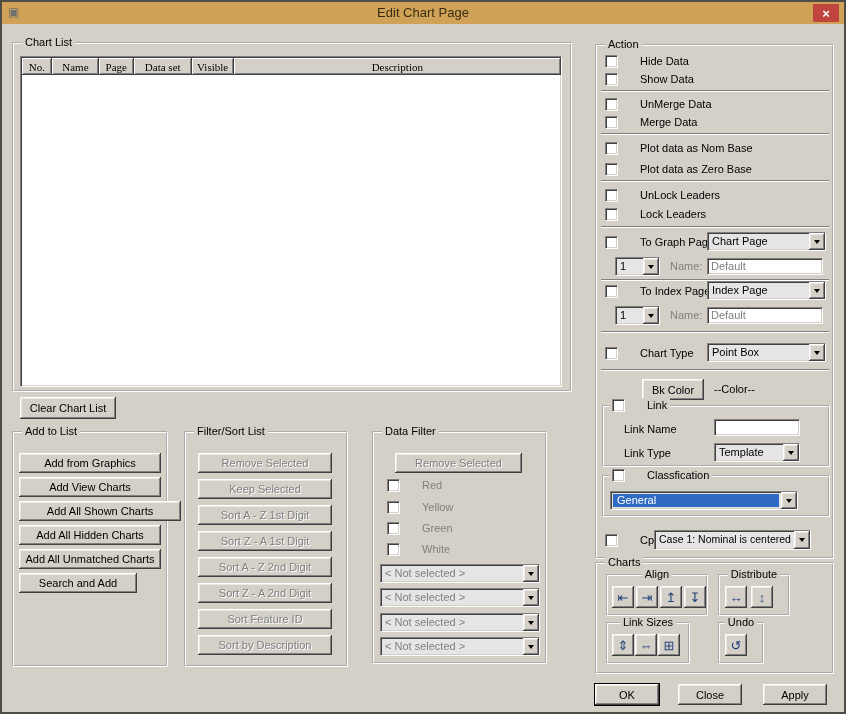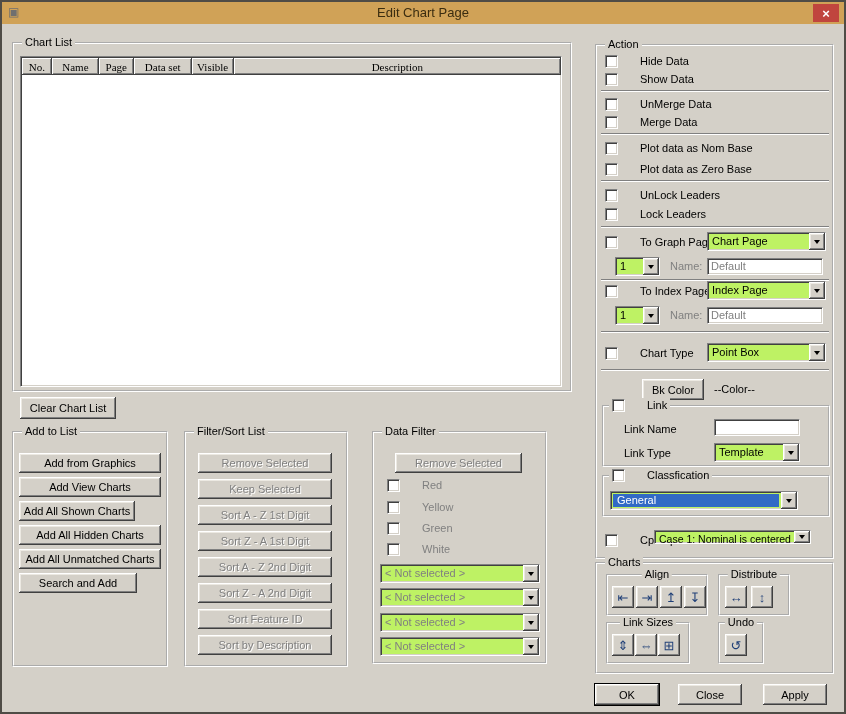--- a/index.html
+++ b/index.html
@@ -17,21 +17,21 @@
   .legend { position:absolute; top:-8px; left:8px; background:var(--window_bg,#d4d0c8); padding:0 3px; line-height:13px; white-space:nowrap; }
   .legend.center { left:50%; transform:translateX(-50%); }
 
   .btn { position:absolute; background:var(--window_bg,#d4d0c8); display:flex; align-items:center; justify-content:center;
          box-shadow: inset -1px -1px 0 #404040, inset 1px 1px 0 #ffffff, inset -2px -2px 0 #808080, inset 2px 2px 0 #ece9e2;
          cursor:default; white-space:nowrap; overflow:hidden; }
   .btn.disabled { color:#808080; text-shadow:1px 1px 0 #ffffff; }
   .btn.default { outline:1px solid #000; }
   .icon-btn { font-size:13px; color:#1f3f77; }
 
-  .combo { position:absolute; display:flex; background:#bef264; border:1px solid; border-color:#808080 #ffffff #ffffff #808080;
+  .combo { position:absolute; display:flex; background:#e5e5e5; border:1px solid; border-color:#808080 #ffffff #ffffff #808080;
            box-shadow: inset 1px 1px 0 #404040, inset -1px -1px 0 #d4d0c8; }
   .combo-field { flex:1; padding:1px 2px 0 4px; overflow:hidden; white-space:nowrap; line-height:15px; }
   .combo-field.gray { color:#808080; }
   .combo-field.selected { background:var(--selection,#316ac5); color:#fff; margin:2px; padding-top:0; line-height:13px; }
   .combo-btn { width:16px; background:var(--window_bg,#d4d0c8); display:flex; align-items:center; justify-content:center;
                box-shadow: inset -1px -1px 0 #404040, inset 1px 1px 0 #ffffff, inset -2px -2px 0 #808080, inset 2px 2px 0 #ece9e2; }
   .tri { width:0; height:0; border-left:3px solid transparent; border-right:3px solid transparent; border-top:4px solid #000; }
 
   .cb { position:absolute; display:flex; align-items:center; gap:22px; height:14px; cursor:default; }
   .cbbox { width:13px; height:13px; background:#fff; border:1px solid; border-color:#808080 #ffffff #ffffff #808080;
@@ -81,21 +81,21 @@
     </div>
     <div class="tbody"></div>
   </div>
   <div class="btn" style="left:18px;top:395px;width:96px;height:22px">Clear Chart List</div>
 
   <div class="grp" style="left:10px;top:429px;width:156px;height:236px">
     <span class="legend">Add to List</span>
   </div>
   <div class="btn" style="left:17px;top:451px;width:142px;height:20px">Add from Graphics</div>
   <div class="btn" style="left:17px;top:475px;width:142px;height:20px">Add View Charts</div>
-  <div class="btn" style="left:17px;top:499px;width:116px;height:20px">Add All Shown Charts</div>
+  <div class="btn" style="left:17px;top:499px;width:162px;height:20px">Add All Shown Charts</div>
   <div class="btn" style="left:17px;top:523px;width:142px;height:20px">Add All Hidden Charts</div>
   <div class="btn" style="left:17px;top:547px;width:142px;height:20px">Add All Unmatched Charts</div>
   <div class="btn" style="left:17px;top:571px;width:118px;height:20px">Search and Add</div>
 
   <div class="grp" style="left:182px;top:429px;width:164px;height:236px">
     <span class="legend">Filter/Sort List</span>
   </div>
   <div class="btn disabled" style="left:196px;top:451px;width:134px;height:20px">Remove Selected</div>
   <div class="btn disabled" style="left:196px;top:477px;width:134px;height:20px">Keep Selected</div>
   <div class="btn disabled" style="left:196px;top:503px;width:134px;height:20px">Sort A - Z 1st Digit</div>
@@ -273,21 +273,21 @@
     <span class="combo-field selected">General</span>
     <span class="combo-btn">
         <span class="tri"></span>
       </span>
   </div>
 
   <div class="cb" style="left:603px;top:531px">
     <span class="cbbox"></span>
       <span class="lbl">Cpk/Ppk</span>
   </div>
-  <div class="combo" style="left:652px;top:528px;width:157px;height:14px">
+  <div class="combo" style="left:652px;top:528px;width:157px;height:20px">
     <span class="combo-field" style="font-size:10.5px">Case 1: Nominal is centered</span>
     <span class="combo-btn">
         <span class="tri"></span>
       </span>
   </div>
 
   <div class="grp" style="left:593px;top:560px;width:239px;height:112px">
     <span class="legend">Charts</span>
   </div>
 

